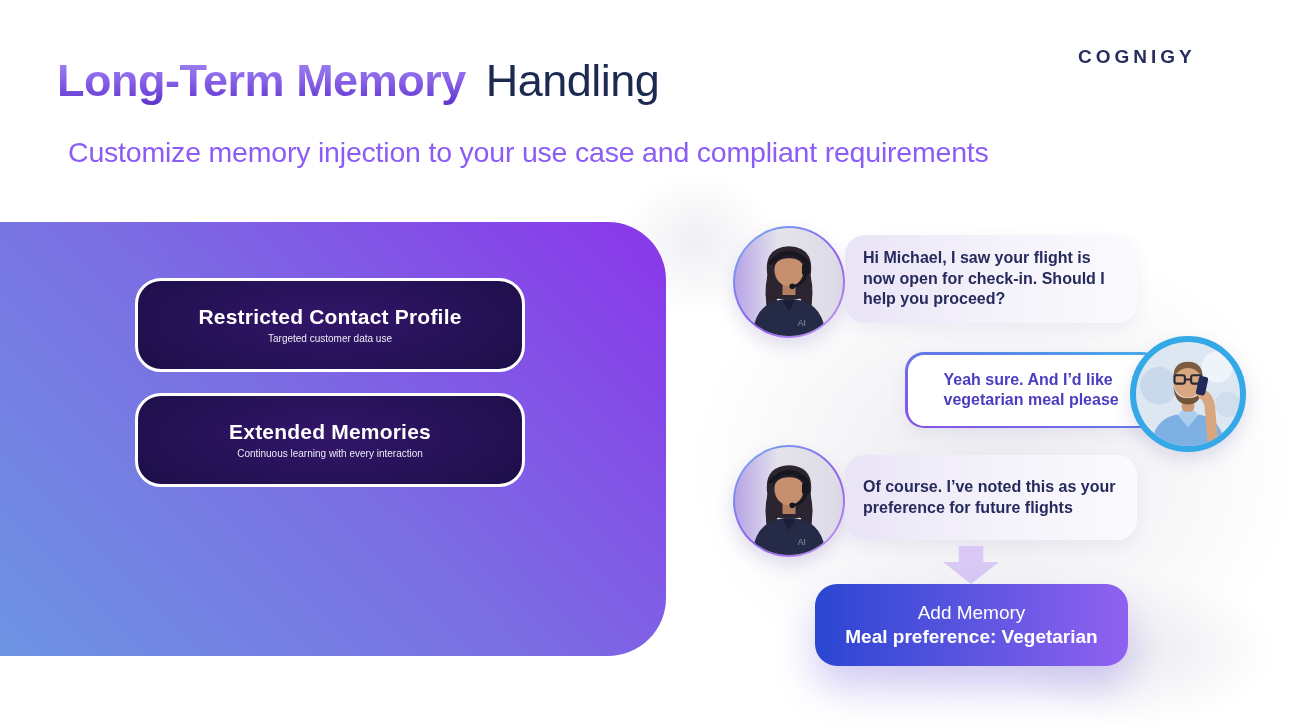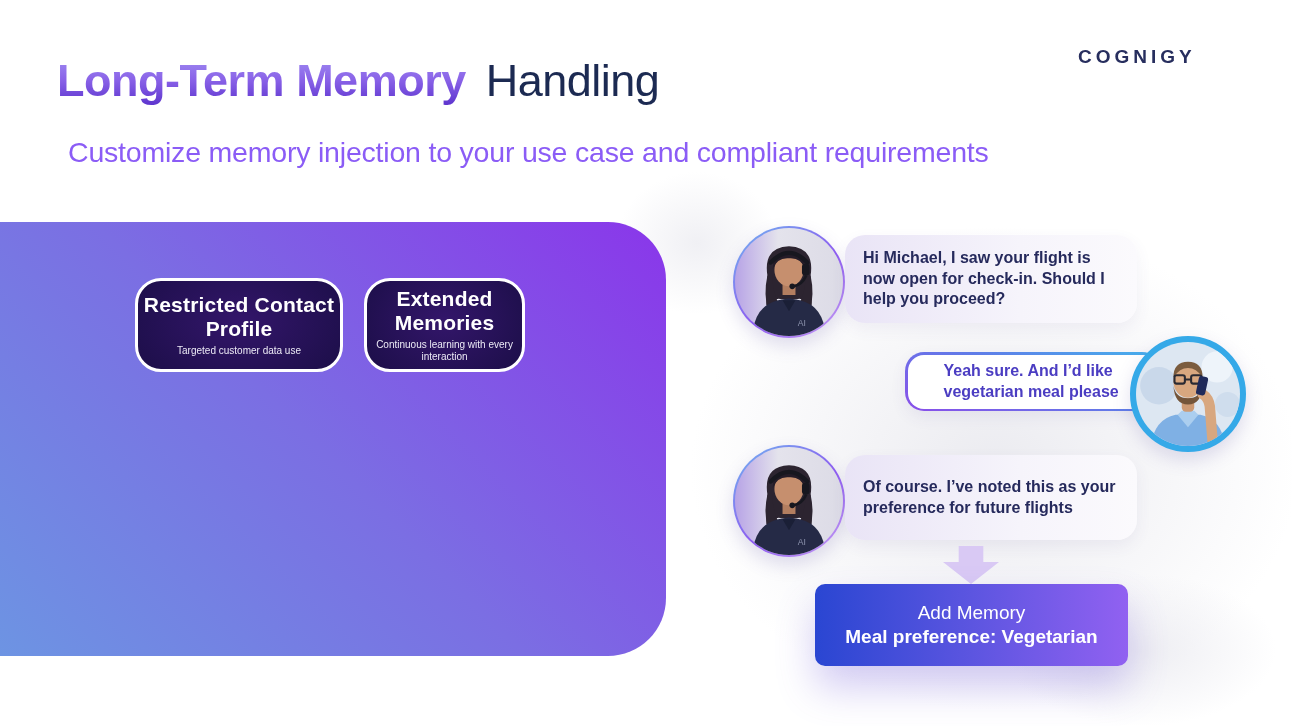--- a/index.html
+++ b/index.html
@@ -43,21 +43,21 @@
   }
 
   
   .memory-panel{
     position:absolute;left:0;top:222px;width:666px;height:434px;z-index:1;
     border-radius:0 58px 58px 0;
     background:linear-gradient(45deg,#6d94e3 0%, #7b6ee3 48%, #8a36ea 100%);
   }
   .cards{
     position:absolute;left:135px;top:56px;width:390px;
-    display:flex;gap:21px;
+    display:flex;flex-direction:column;gap:21px;
   }
   .card{
     box-sizing:border-box;height:94px;border:3px solid #ffffff;border-radius:26px;
     background:radial-gradient(120% 170% at 50% 45%, #33166a 0%, #1b0e47 55%, #0c0836 100%);
     display:flex;flex-direction:column;justify-content:center;align-items:center;
     text-align:center;color:#ffffff;
   }
   .card-title{font-size:21px;font-weight:800;letter-spacing:.2px;line-height:1.15;}
   .card-sub{font-size:10px;font-weight:400;color:#eceaf6;margin-top:4px;line-height:1.2;max-width:260px;}
 
@@ -79,21 +79,21 @@
     position:absolute;z-index:2;box-sizing:border-box;border-radius:20px;
     display:flex;align-items:center;
     font-size:16px;font-weight:700;line-height:1.28;color:#262a5c;
     box-shadow:0 6px 16px rgba(80,70,140,0.07);
   }
   .bubble-agent{background:linear-gradient(90deg,#e9e4f6 0%, #f6f4fb 60%, #fbfafd 100%);padding:12px 18px;}
   .bubble-agent-1{left:845px;top:235px;width:292px;height:88px;}
   .bubble-agent-2{left:845px;top:455px;width:292px;height:85px;}
 
   .bubble-user-border{
-    position:absolute;left:905px;top:352px;width:256px;height:59px;z-index:2;
+    position:absolute;left:905px;top:352px;width:256px;height:76px;z-index:2;
     border-radius:19px;padding:2.5px;box-sizing:border-box;
     background:linear-gradient(200deg,#45b2ec 0%, #5f7de8 45%, #8a4ee9 100%);
     box-shadow:0 6px 16px rgba(80,70,140,0.08);
   }
   .bubble-user{
     width:100%;height:100%;border-radius:16px;background:#ffffff;
     display:flex;align-items:center;box-sizing:border-box;padding:10px 28px 10px 36px;
     font-size:16px;font-weight:700;line-height:1.28;color:#4b3dc2;
   }
 
@@ -101,21 +101,21 @@
   .agent-avatar-2{left:733px;top:445px;width:108px;height:108px;}
   .user-avatar{left:1130px;top:336px;width:104px;height:104px;}
 
   .flow-arrow{
     position:absolute;left:943px;top:546px;width:56px;height:38px;z-index:2;
     background:#d9c9f4;
     clip-path:polygon(28% 0, 72% 0, 72% 42%, 100% 42%, 50% 100%, 0 42%, 28% 42%);
   }
   .memory-action{
     position:absolute;left:815px;top:584px;width:313px;height:82px;z-index:2;
-    border-radius:10px;
+    border-radius:22px;
     background:linear-gradient(90deg,#2a46d2 0%, #5c55e0 50%, #9161f1 100%);
     box-shadow:0 22px 38px rgba(110,85,215,0.30);
     display:flex;flex-direction:column;justify-content:center;align-items:center;
     color:#ffffff;
   }
   .memory-action-line1{font-size:19px;font-weight:400;line-height:1.25;}
   .memory-action-line2{font-size:19px;font-weight:700;line-height:1.25;}
 </style>
 </head>
 <body>

